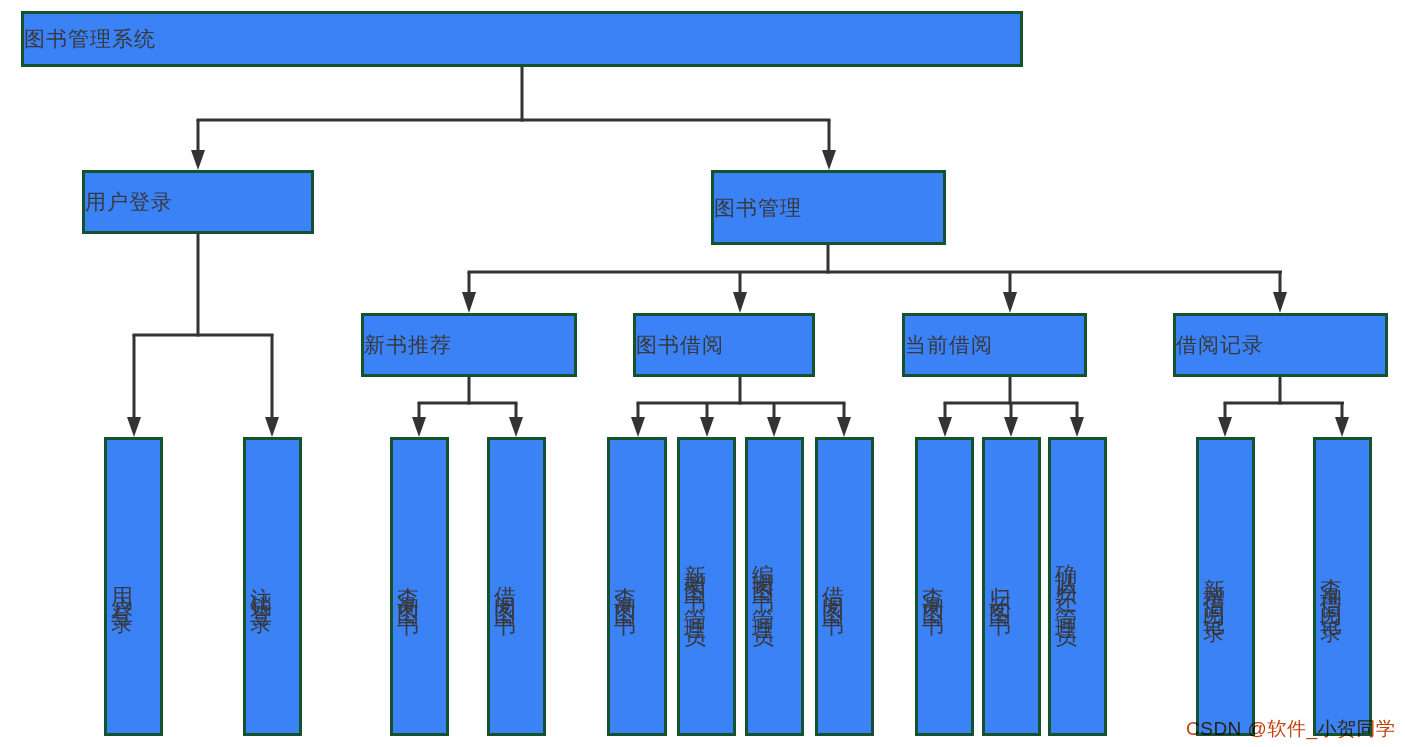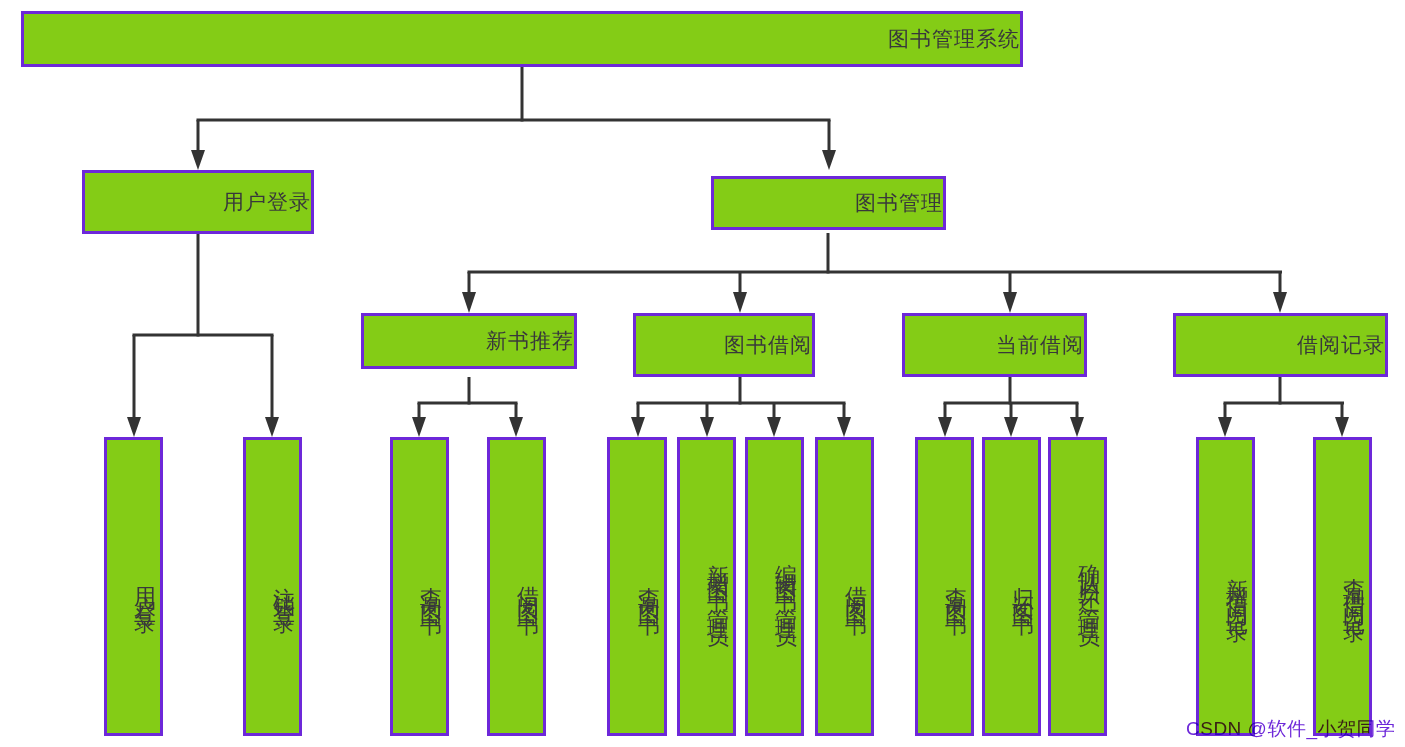--- a/index.html
+++ b/index.html
@@ -1,34 +1,34 @@
 <!DOCTYPE html>
 <html><head>
 <meta charset="utf-8">
 <style>
   html,body{margin:0;padding:0;background:#ffffff;}
   .canvas{
     position:relative;width:1405px;height:747px;background:#ffffff;
     font-family:"Liberation Sans","DejaVu Sans",sans-serif;color:#38383b;overflow:hidden;
   }
   .node{
-    position:absolute;box-sizing:border-box;border:3px solid #6d28d9;background:#84cc16;
-    display:flex;align-items:center;justify-content:flex-end;
+    position:absolute;box-sizing:border-box;border:3px solid #14532d;background:#3b82f6;
+    display:flex;align-items:center;justify-content:flex-start;
   }
   .h-node span{font-size:21px;letter-spacing:1px;white-space:nowrap;}
   .v-node span{
     writing-mode:vertical-rl;text-orientation:mixed;
     font-size:22px;letter-spacing:9px;white-space:nowrap;
   }
   svg.connectors{position:absolute;left:0;top:0;pointer-events:none;}
   svg.connectors line{stroke:#333333;stroke-width:3;}
   svg.connectors polygon{fill:#333333;}
   .watermark{
     position:absolute;left:1186px;top:716px;font-size:19px;letter-spacing:0.5px;
-    color:#6d28d9;mix-blend-mode:multiply;white-space:nowrap;
+    color:#c2410c;mix-blend-mode:multiply;white-space:nowrap;
   }
 </style>
 </head>
 <body>
 
 <div class="canvas">
 
   <svg class="connectors" width="1405" height="747" viewBox="0 0 1405 747">
 
     <g>
@@ -105,25 +105,25 @@
     </g>
   </svg>
 
   <div class="node h-node" style="left:21px;top:11px;width:1002px;height:56px">
     <span>图书管理系统</span>
   </div>
 
   <div class="node h-node" style="left:82px;top:170px;width:232px;height:64px">
     <span>用户登录</span>
   </div>
-  <div class="node h-node" style="left:711px;top:176px;width:235px;height:54px">
+  <div class="node h-node" style="left:711px;top:170px;width:235px;height:75px">
     <span>图书管理</span>
   </div>
 
-  <div class="node h-node" style="left:361px;top:313px;width:216px;height:56px">
+  <div class="node h-node" style="left:361px;top:313px;width:216px;height:64px">
     <span>新书推荐</span>
   </div>
   <div class="node h-node" style="left:633px;top:313px;width:182px;height:64px">
     <span>图书借阅</span>
   </div>
   <div class="node h-node" style="left:902px;top:313px;width:185px;height:64px">
     <span>当前借阅</span>
   </div>
   <div class="node h-node" style="left:1173px;top:313px;width:215px;height:64px">
     <span>借阅记录</span>

